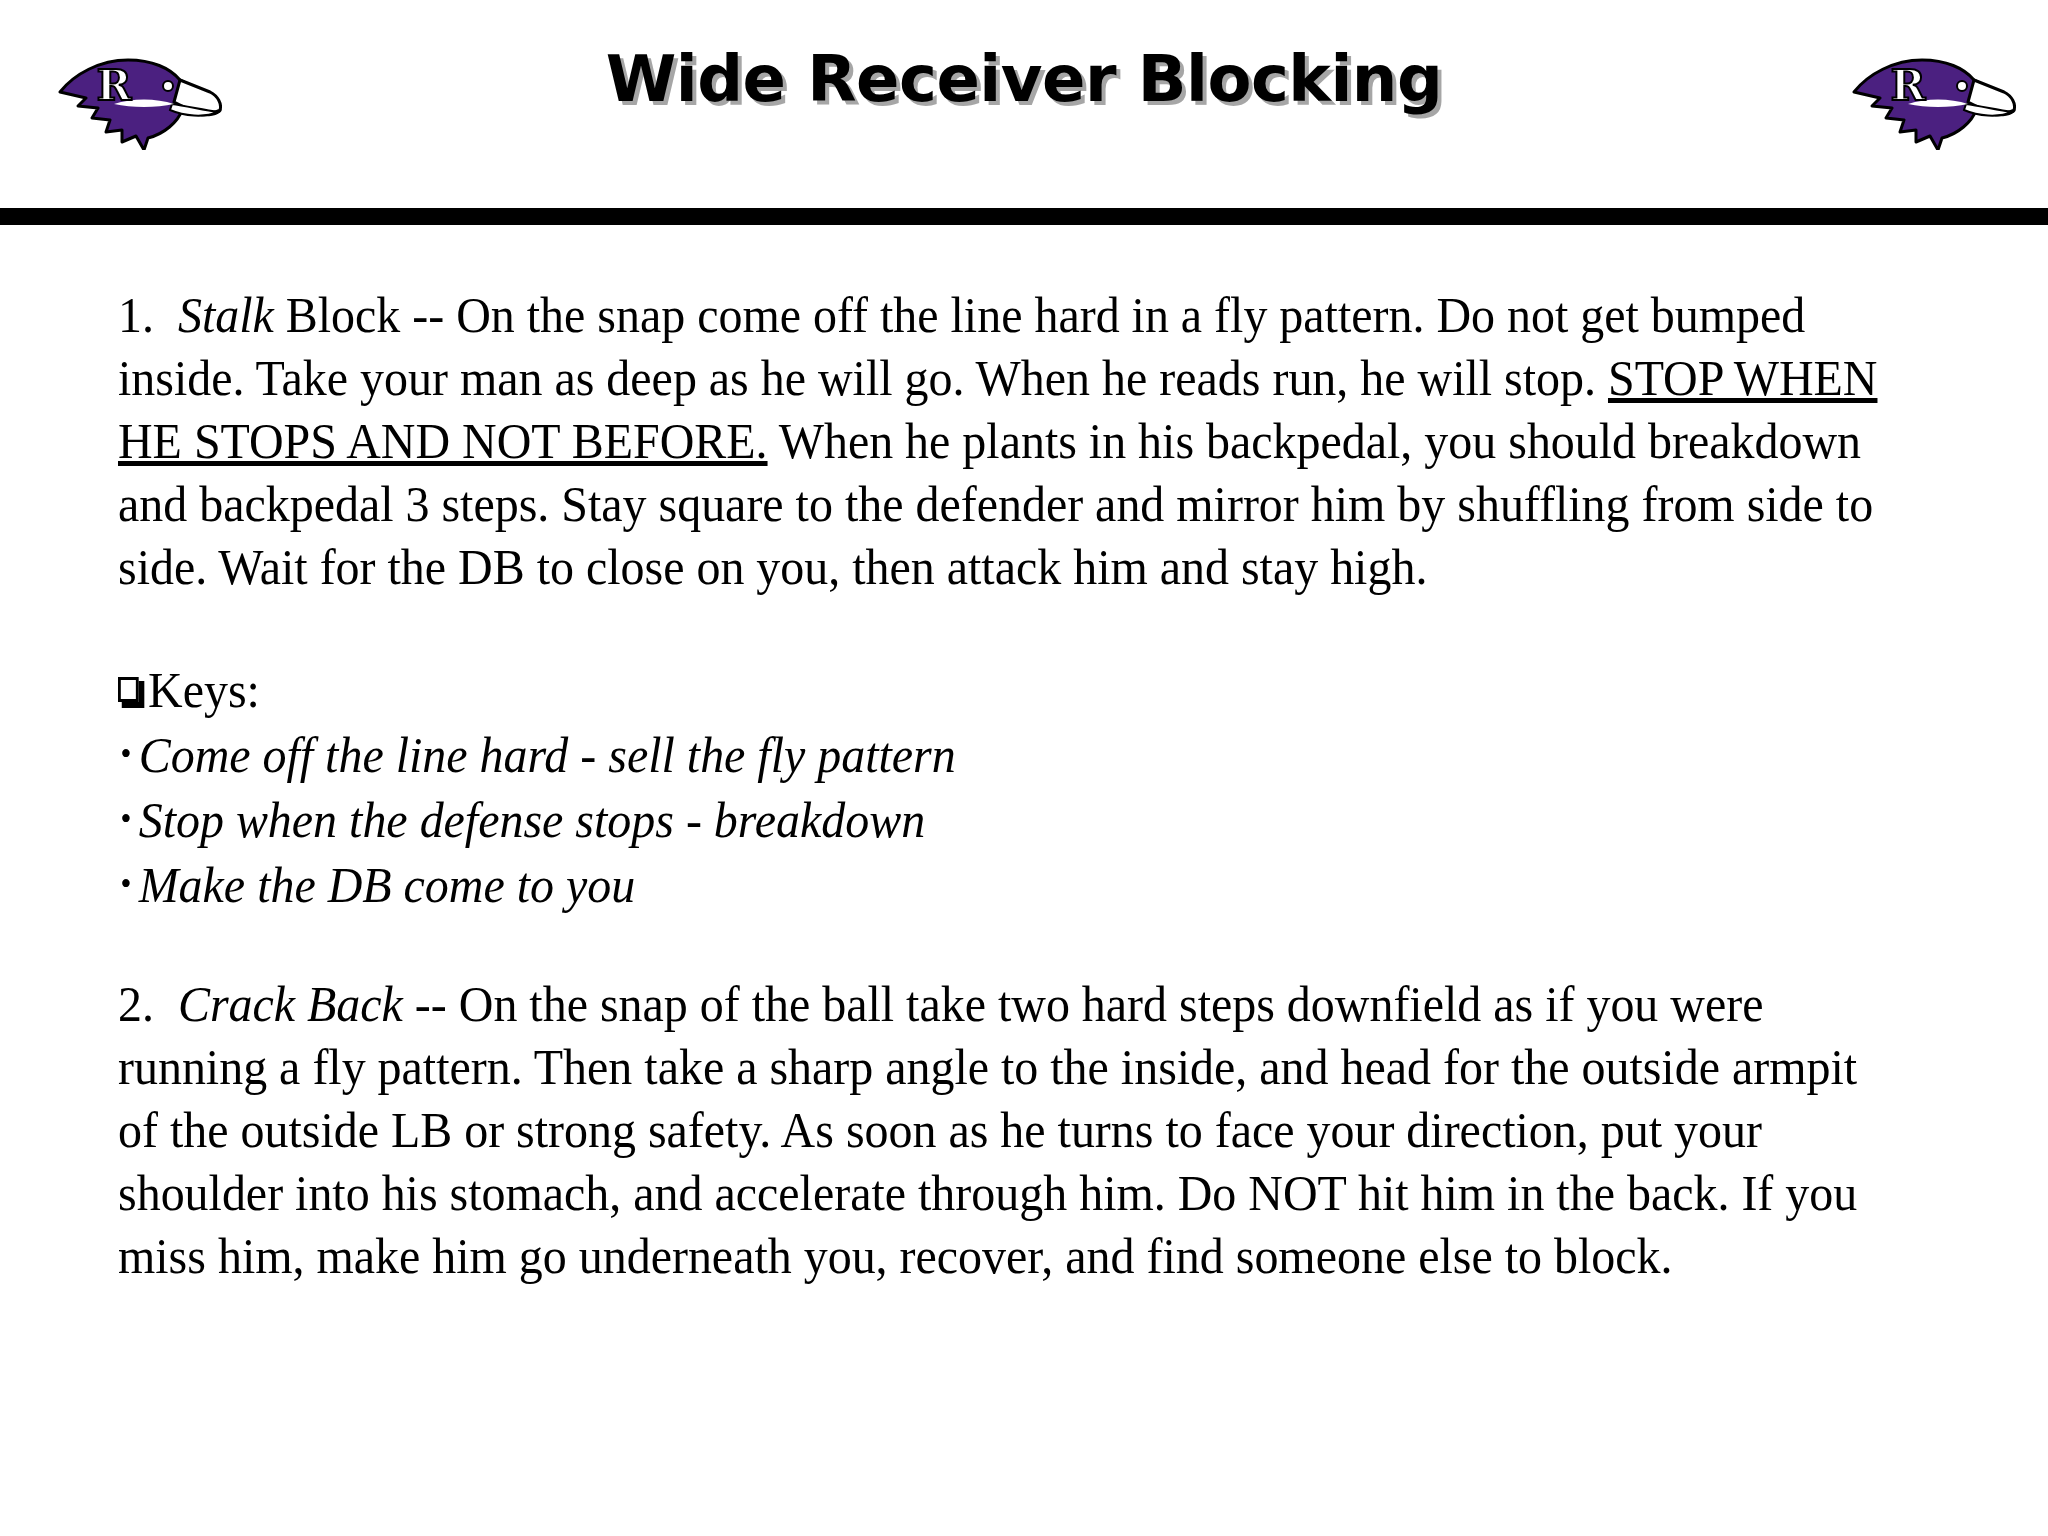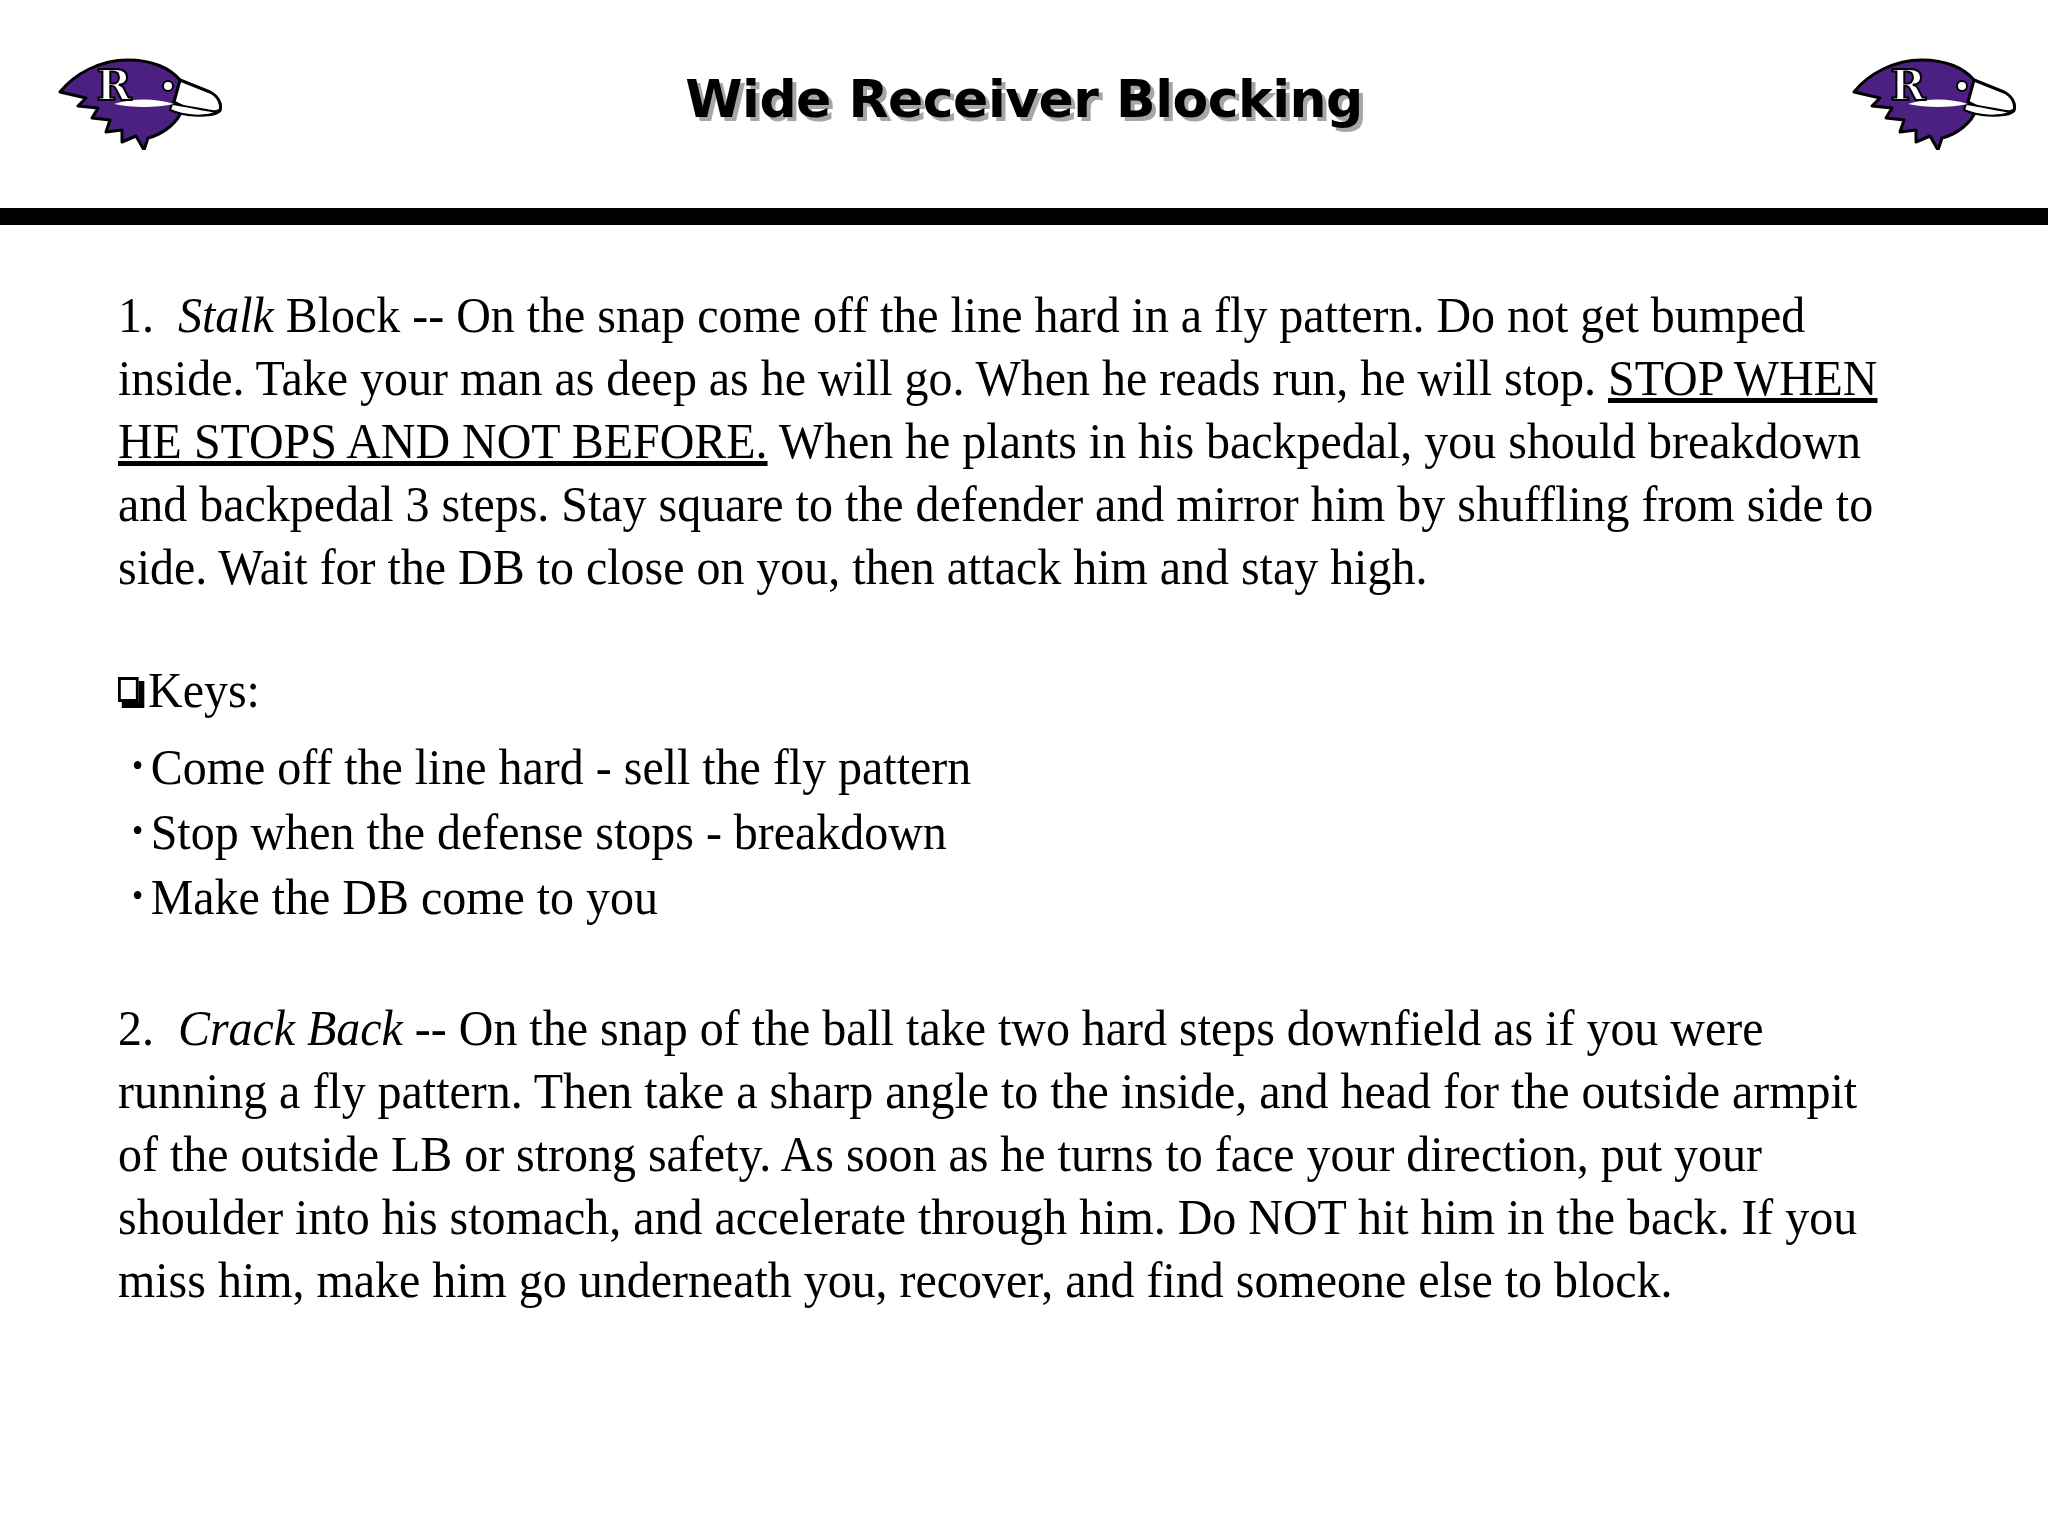--- a/index.html
+++ b/index.html
@@ -32,26 +32,26 @@
     height: 102px;
   }
   .logo-left  { left: 52px; }
   .logo-right { left: 1846px; }
 
   .logo svg { display: block; width: 100%; height: 100%; }
 
   .slide-title {
     position: absolute;
     left: 0;
-    top: 60px;
+    top: 40px;
     width: 2048px;
     text-align: center;
     font-family: "DejaVu Sans", sans-serif;
     font-weight: bold;
-    font-size: 52px;
+    font-size: 64px;
     line-height: 78px;
     letter-spacing: -0.5px;
     color: #000000;
     text-shadow: 4px 4px 0 rgba(150,150,150,0.85);
     white-space: nowrap;
   }
 
   .header-rule {
     position: absolute;
     left: 0;
@@ -121,22 +121,23 @@
     position: absolute;
     left: 0; top: 0;
     width: 22px; height: 25px;
     background: #ffffff;
     border: 3px solid #000000;
     box-sizing: border-box;
   }
 
   ul.keys-list {
     list-style: none;
-    margin: 12px;
+    margin: 0;
     padding: 0;
+    font-style: italic;
   }
   ul.keys-list li {
     font-size: 51px;
     line-height: 63px;
     color: #000000;
     white-space: nowrap;
     transform: scaleX(0.94);
     transform-origin: left top;
   }
   ul.keys-list li::before {

